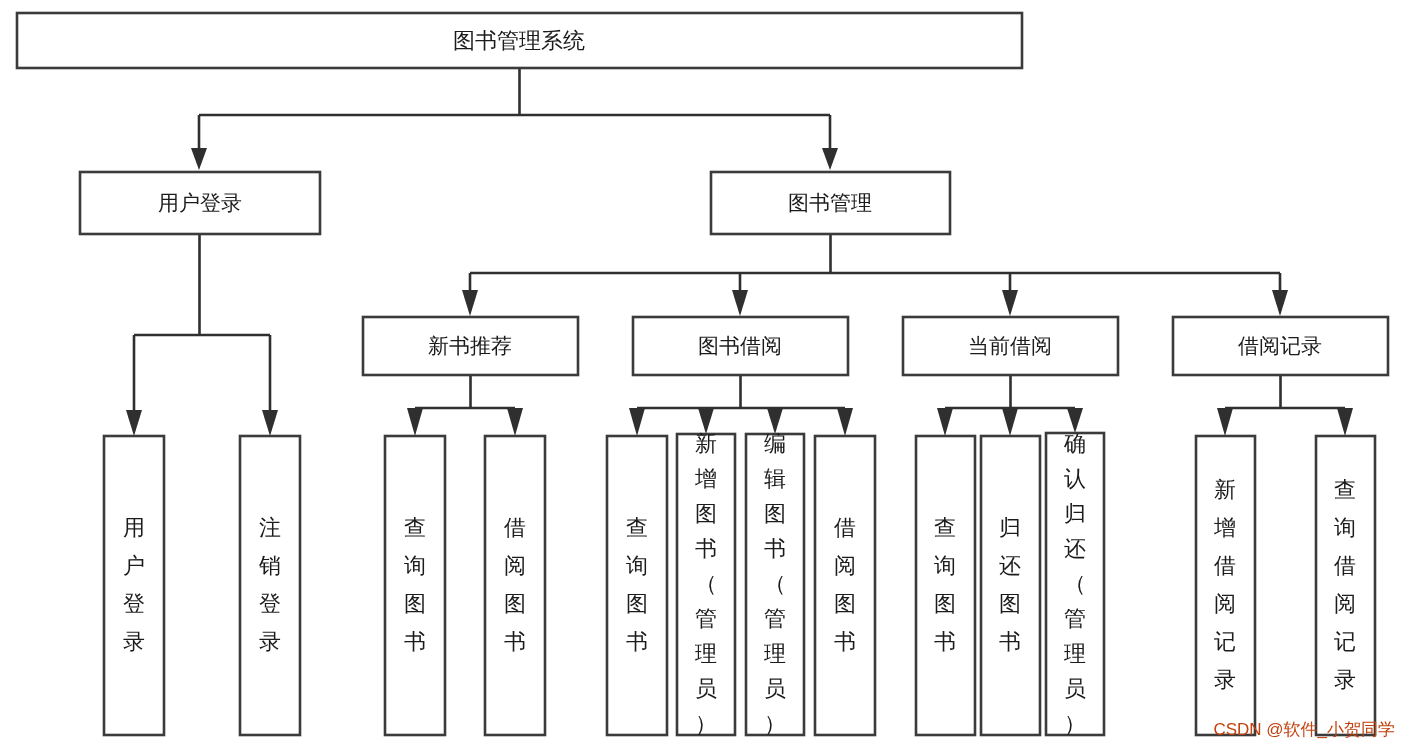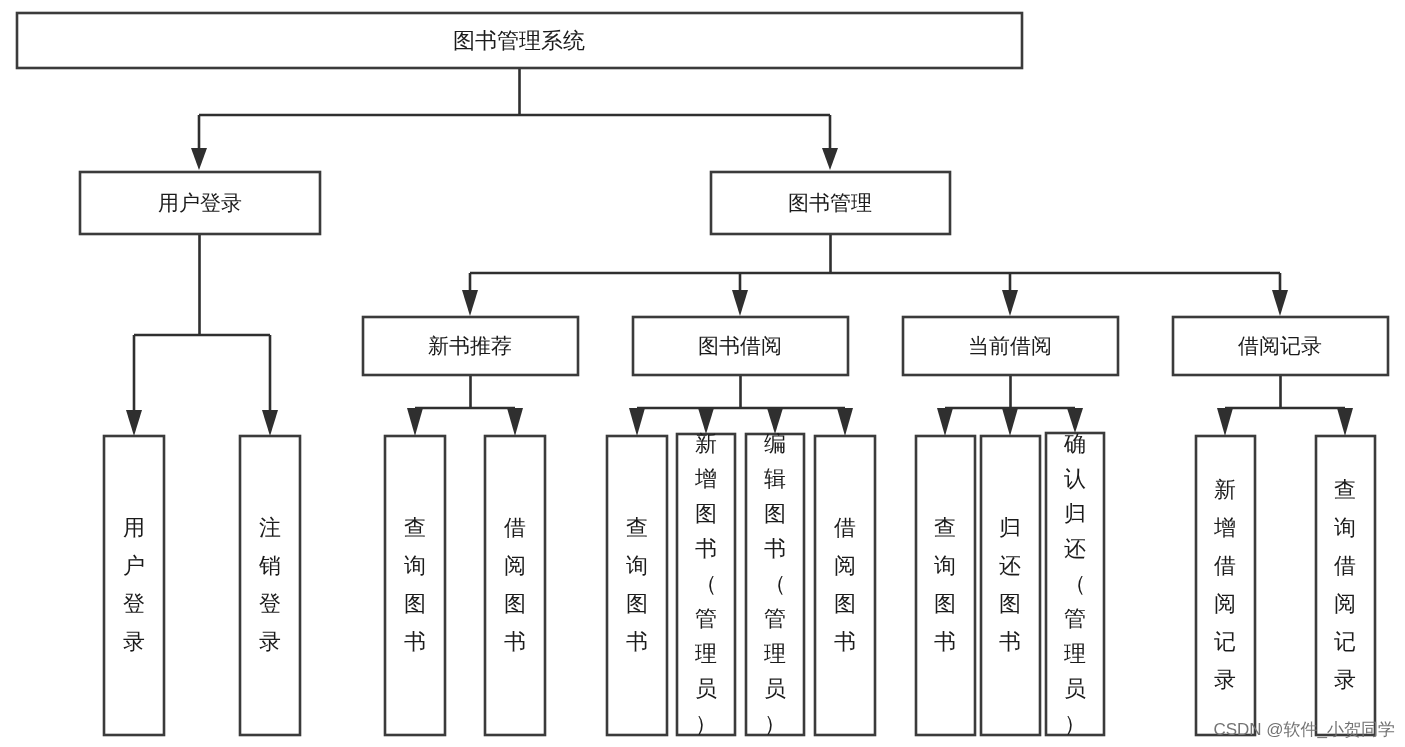--- a/index.html
+++ b/index.html
@@ -18,21 +18,21 @@
   .node-label-root{font-size:22px;}
   .vlabel-char{
     fill:#1b1b1b;font-family:"Liberation Sans","DejaVu Sans",sans-serif;
     font-size:22px;text-anchor:middle;dominant-baseline:middle;
   }
   .edge{stroke:#2f2f2f;stroke-width:2.6;fill:none;stroke-linecap:butt;}
   .arrow-head{fill:#2f2f2f;}
   .watermark{
     position:absolute;right:10px;bottom:6px;
     font-family:"Liberation Sans","DejaVu Sans",sans-serif;
-    font-size:17px;color:#737373;white-space:nowrap;
+    font-size:17px;color:#c2410c;white-space:nowrap;
     pointer-events:none;user-select:none;
   }
 </style>
 </head>
 <body>
 
 <div id="diagram-root">
   <svg width="1405" height="747" viewBox="0 0 1405 747" xmlns="http://www.w3.org/2000/svg">
 
     <defs>

